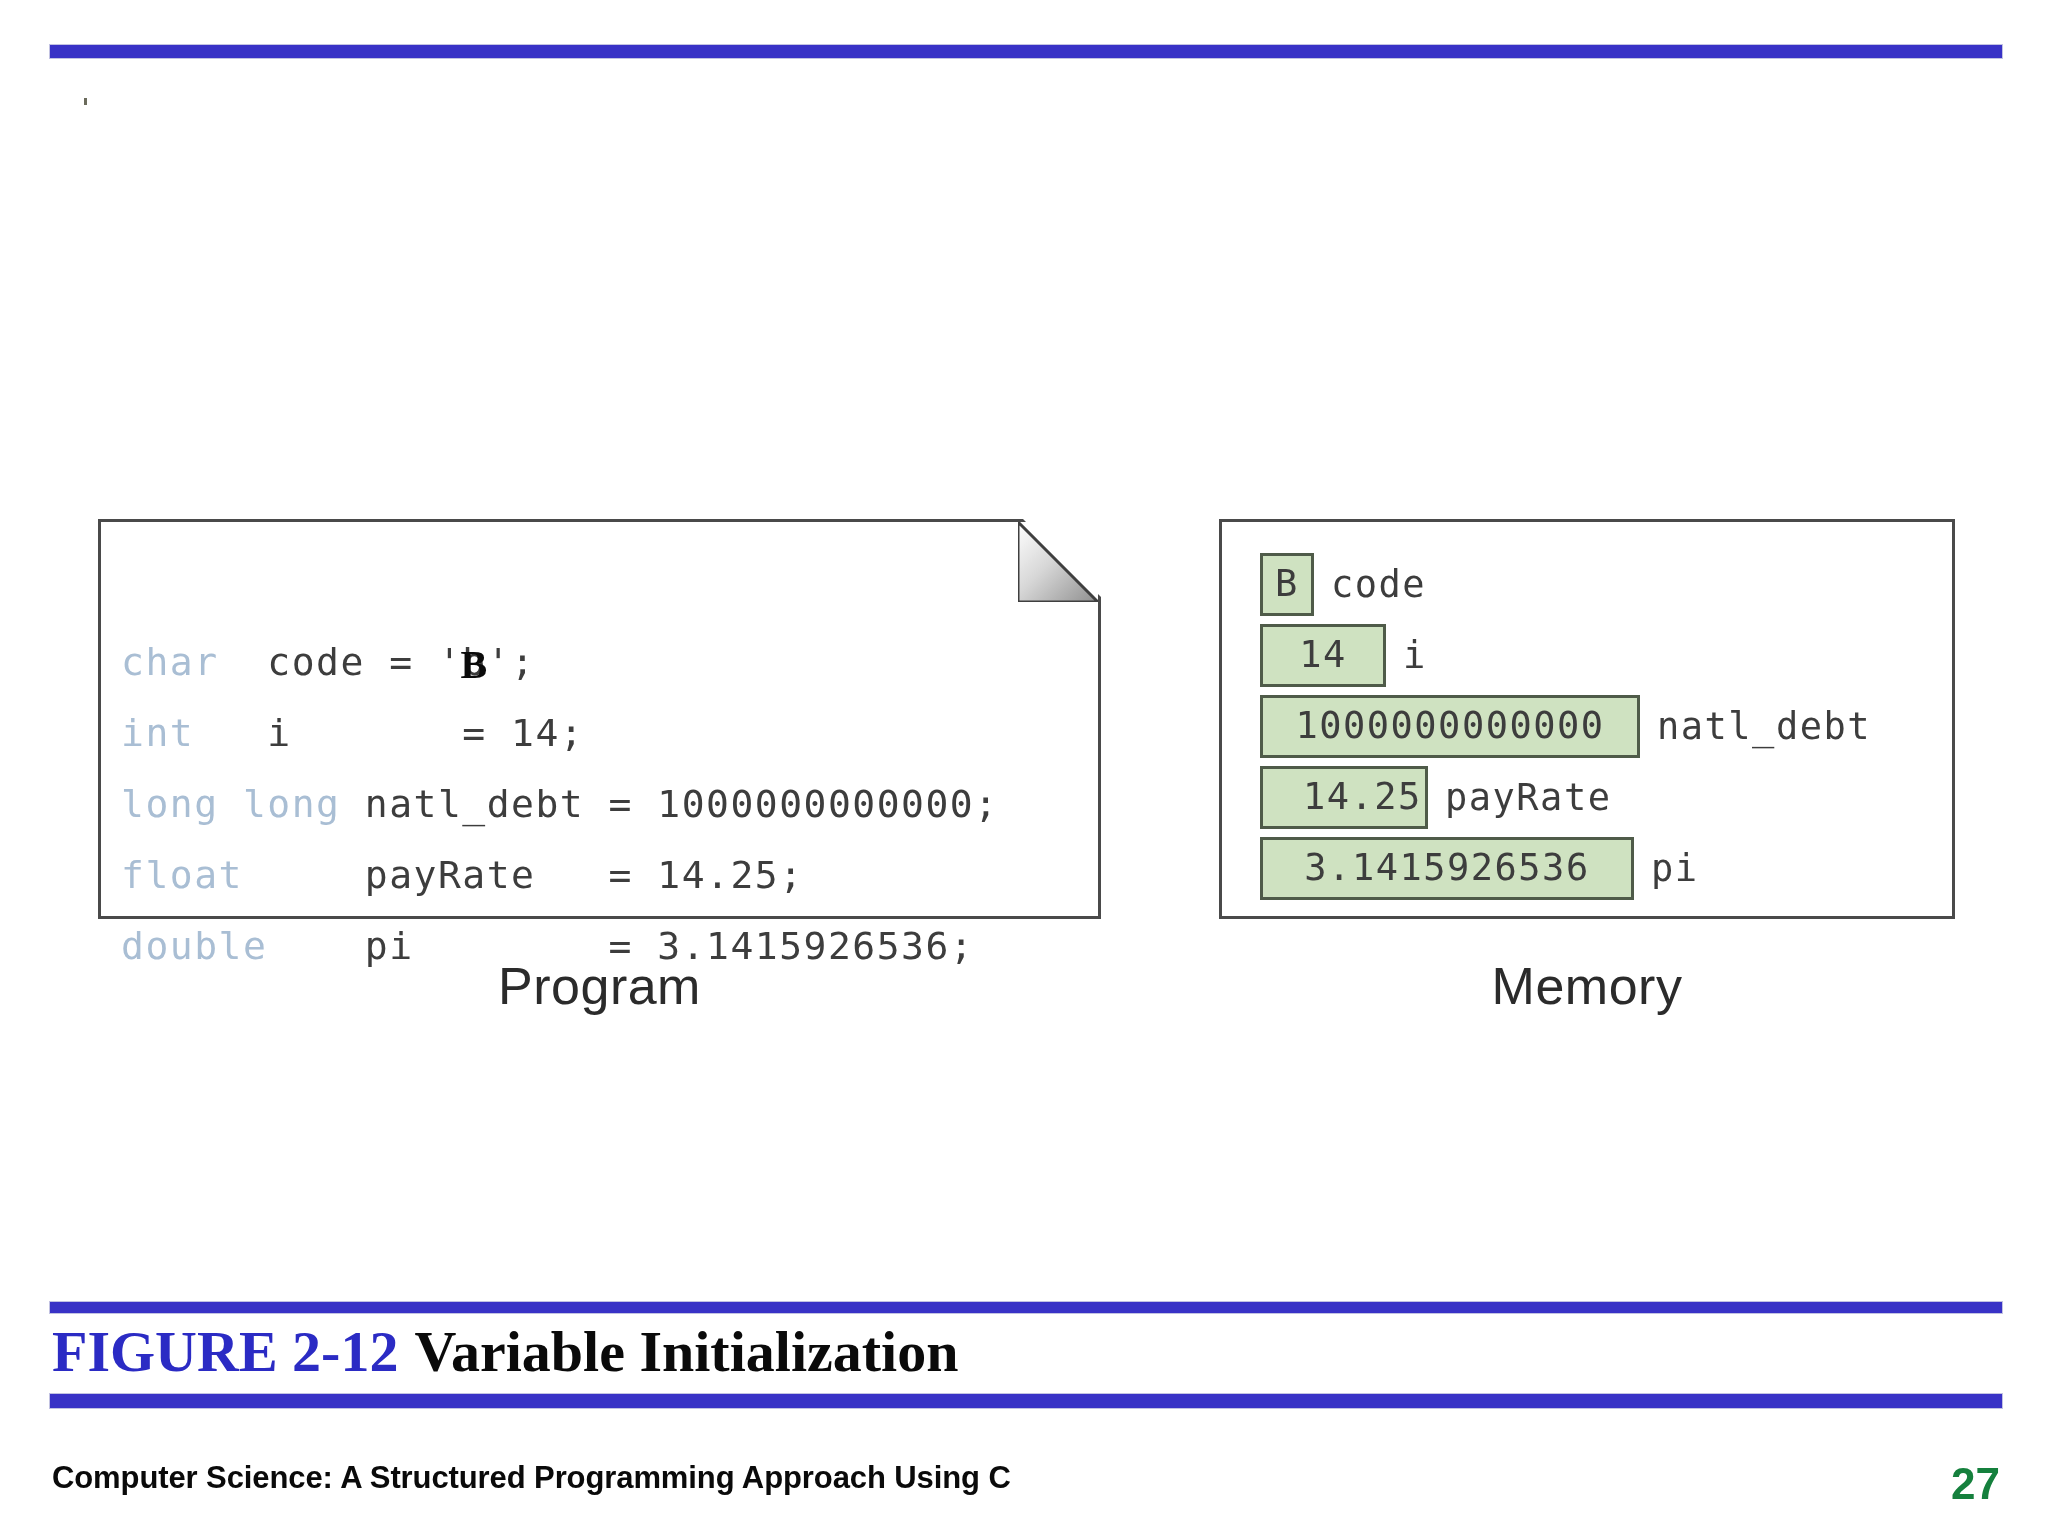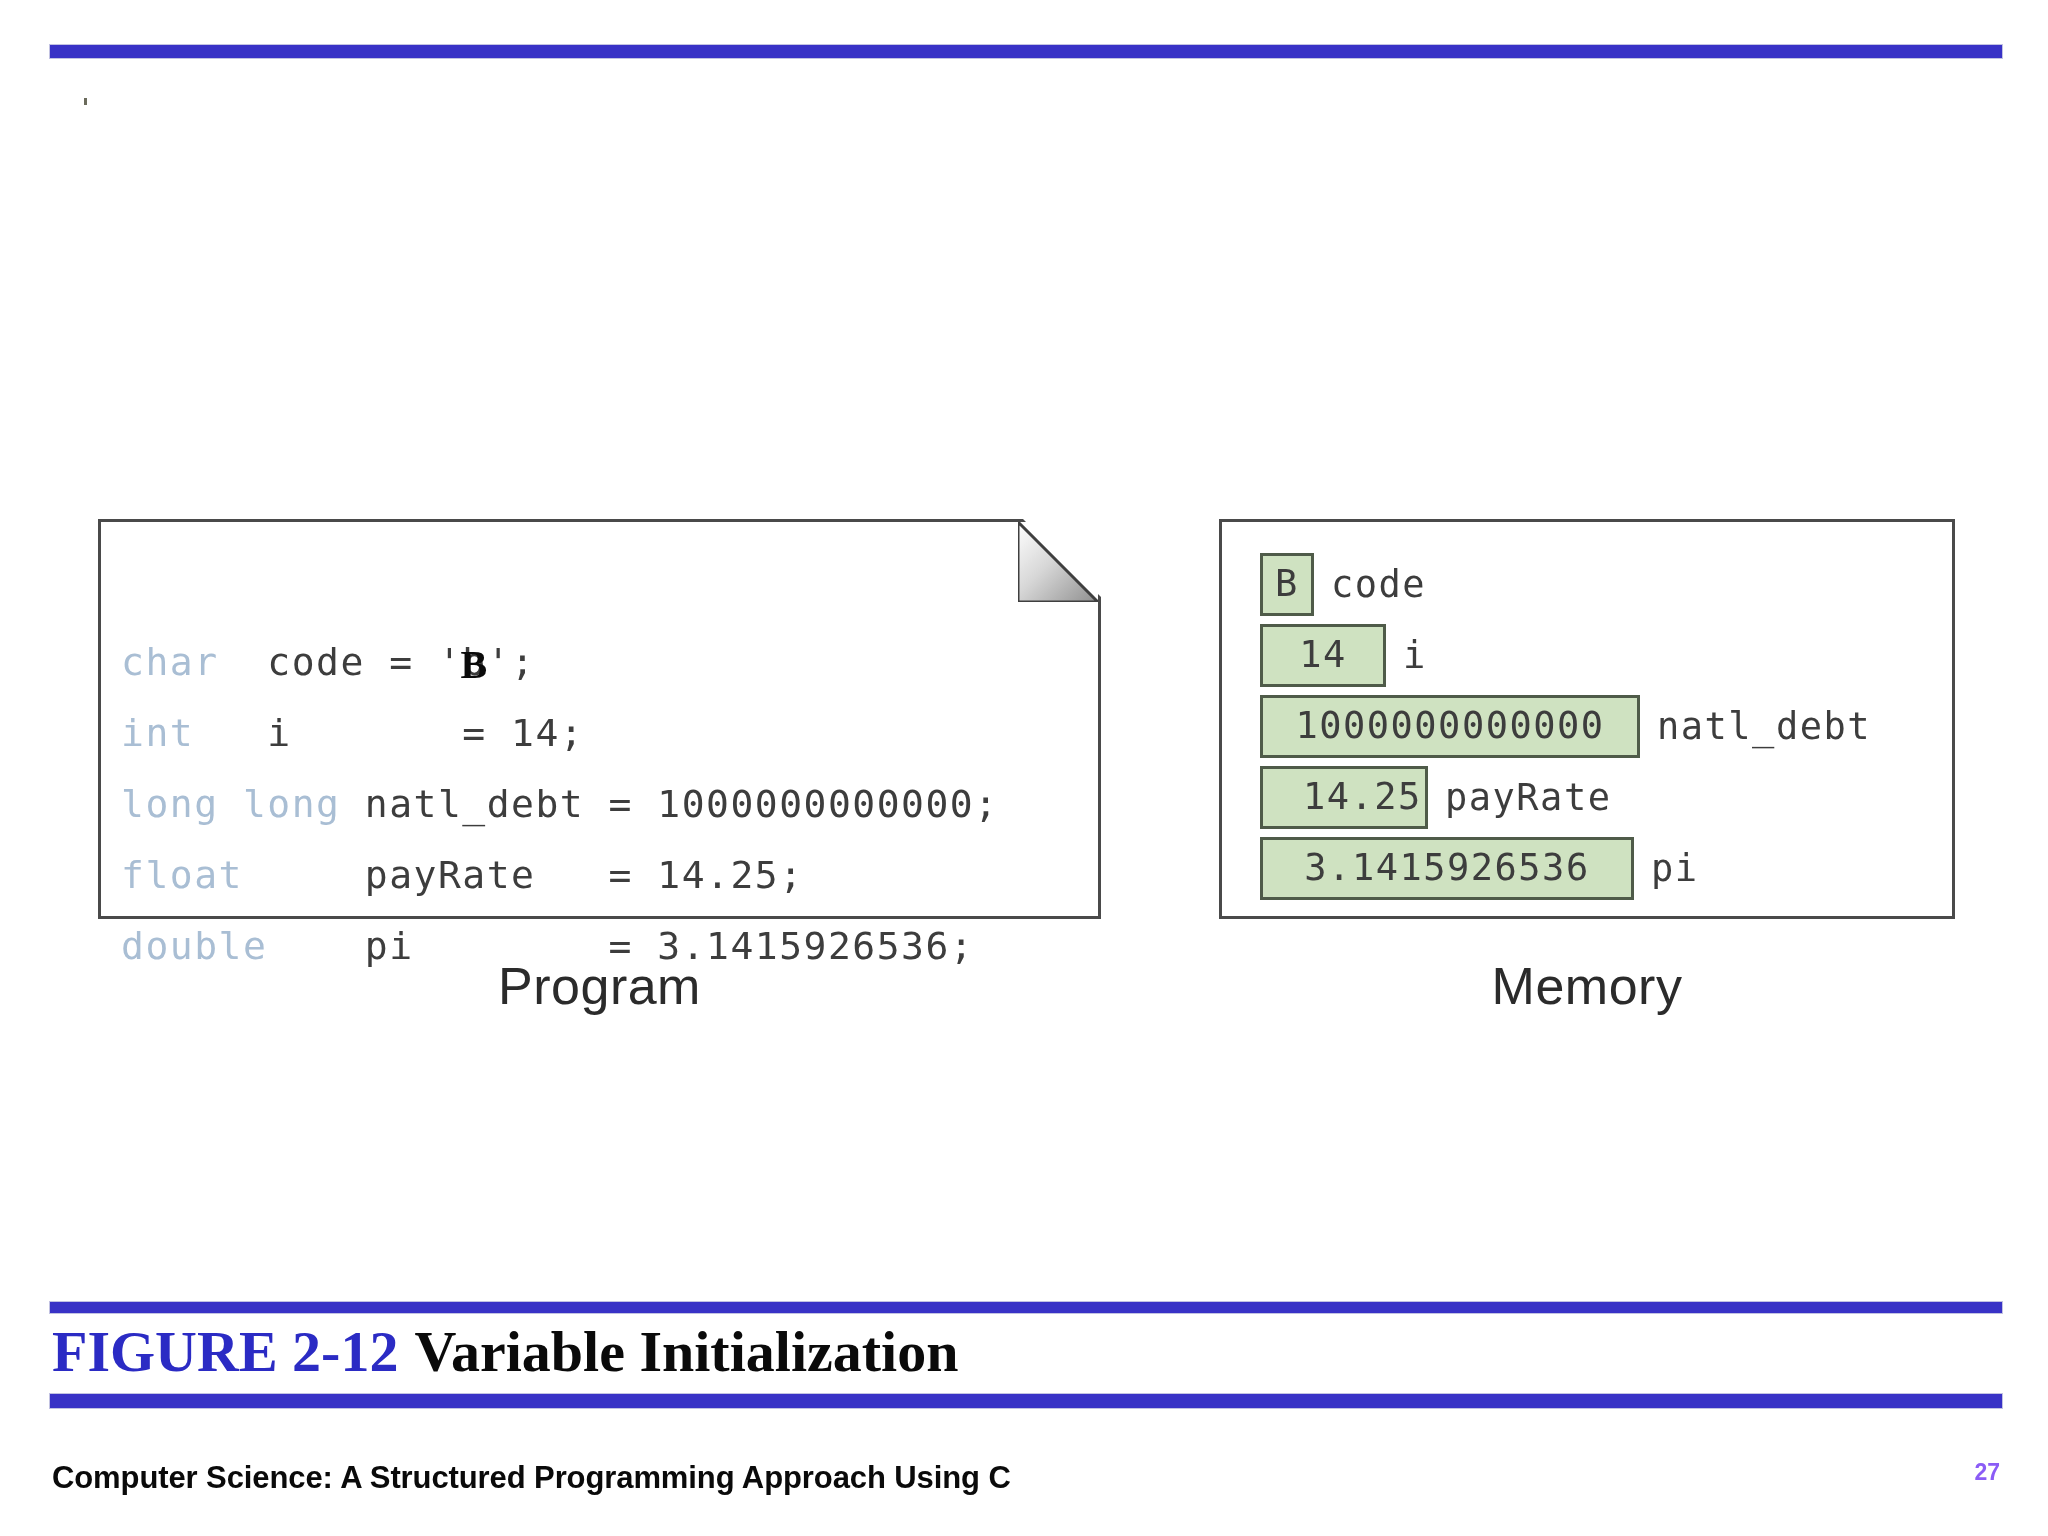--- a/index.html
+++ b/index.html
@@ -174,22 +174,22 @@
     font-size: 31px;
     color: #0a0a0a;
     letter-spacing: -0.1px;
     white-space: nowrap;
   }
   #footer-page {
     position: absolute;
     right: 48px; top: 1459px;
     font-family: "Liberation Sans", sans-serif;
     font-weight: bold;
-    font-size: 23px;
-    color: #8b5cf6;
+    font-size: 44px;
+    color: #15803d;
   }
 </style>
 </head>
 <body>
 
 <div class="rule" id="rule-top"></div>
 <div class="speck"></div>
 
 <div id="figure-area">
 

